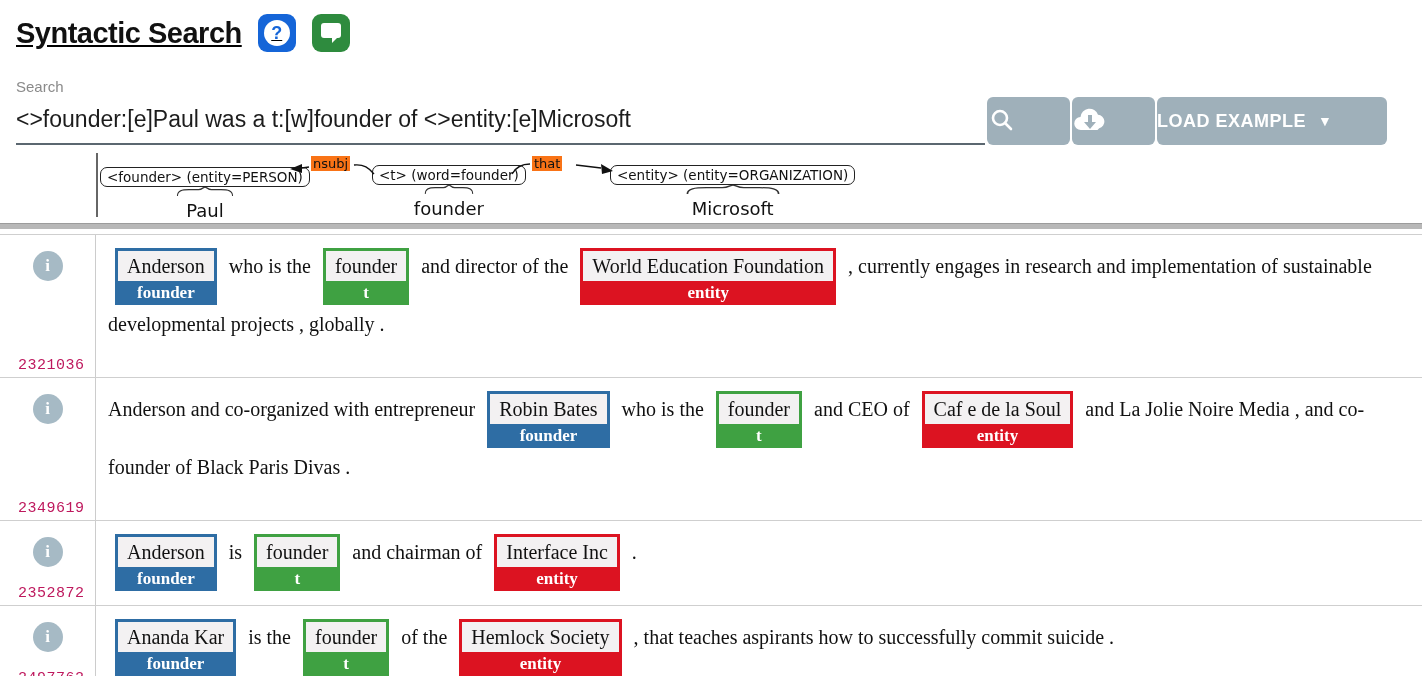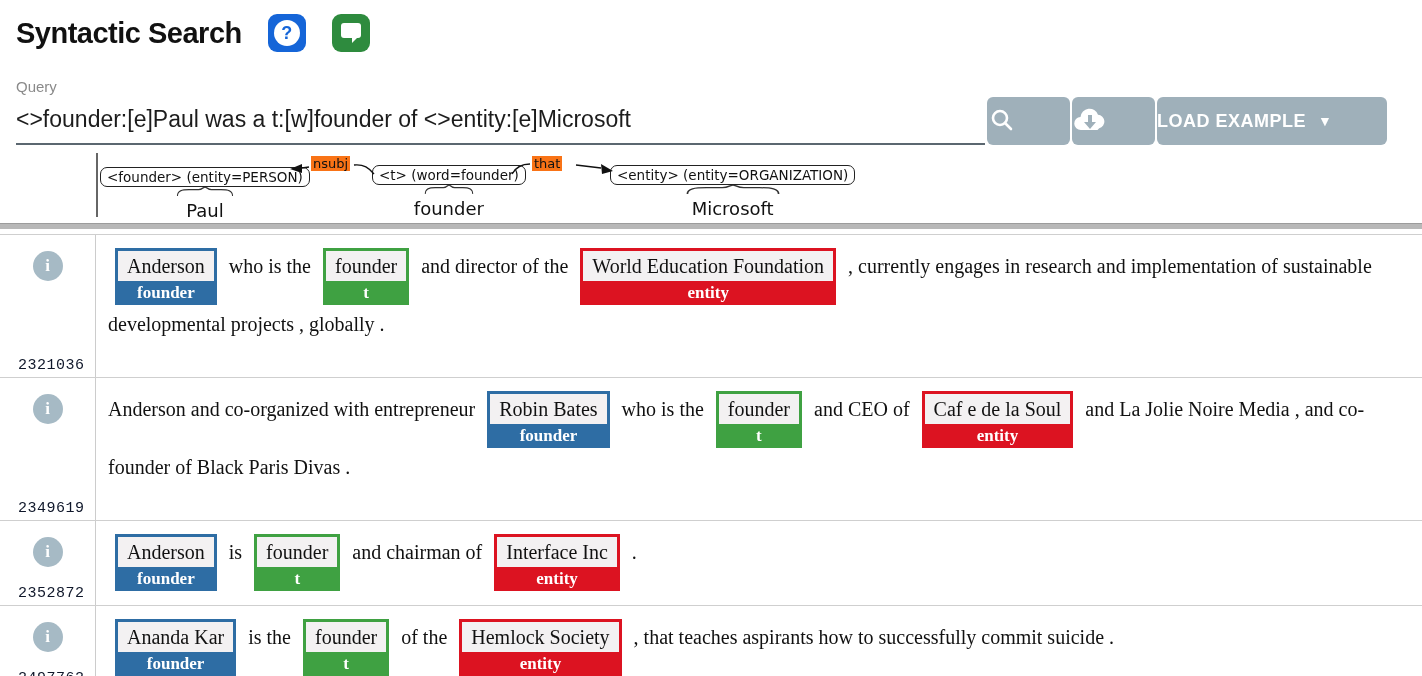--- a/index.html
+++ b/index.html
@@ -1,20 +1,20 @@
 <!DOCTYPE html>
 <html><head>
 <meta charset="utf-8">
 <style>
   * { margin:0; padding:0; box-sizing:border-box; }
   html,body { width:1422px; height:676px; background:#fff; overflow:hidden;
               font-family:"Liberation Sans", sans-serif; }
 
   
-  .header { display:flex; align-items:center; gap:20px; padding:14px 0 0 16px; }
+  .header { display:flex; align-items:center; gap:10px; padding:14px 0 0 16px;text-decoration:underline; }
   .title { font-size:29px; font-weight:bold; color:#111; letter-spacing:-0.5px; }
   .sq-icon { width:38px; height:38px; border-radius:9px; display:flex;
              align-items:center; justify-content:center; margin-left:6px; cursor:pointer; }
   .sq-help { background:#1565d8; }
   .sq-help .circle { width:26px; height:26px; background:#fff; border-radius:50%;
                      display:flex; align-items:center; justify-content:center;
                      color:#1565d8; font-weight:bold; font-size:18px; }
   .sq-book { background:#2e8b3e; }
 
   
@@ -54,21 +54,21 @@
   
   .sep-bar { height:6px; background:#b8b8b8; border-top:1px solid #9c9c9c; margin-top:2px; }
   .results { margin-top:5px; border-top:1px solid #cfcfcf; }
   .row { display:flex; border-bottom:1px solid #cfcfcf; min-height:78px; }
   .row-left { flex:0 0 96px; border-right:1px solid #ccc; display:flex; flex-direction:column;
               align-items:center; justify-content:space-between; padding:16px 0 3px 0; }
   .info-icon { width:30px; height:30px; border-radius:50%; background:#a6bac5; color:#fff;
                display:flex; align-items:center; justify-content:center;
                font-family:"Liberation Serif", serif; font-weight:bold; font-size:17px;
                cursor:pointer; }
-  .row-id { font-family:"Liberation Mono", monospace; font-size:15px; color:#0f172a;
+  .row-id { font-family:"Liberation Mono", monospace; font-size:15px; color:#be185d;
             letter-spacing:0.5px; align-self:flex-start; padding-left:18px; }
   .row-content { flex:1; padding:2px 14px 24px 12px; line-height:58px;
                  font-family:"Liberation Serif", serif; font-size:20px; color:#111; }
   .chip { display:inline-block; position:relative; border:3px solid var(--c);
           background:#f3f1f2; padding:2px 9px; margin:0 7px; line-height:26px;
           white-space:nowrap; }
   .chip .tag { position:absolute; top:100%; left:-3px; right:-3px; background:var(--c);
                color:#fff; font-weight:bold; text-align:center; font-size:17px;
                line-height:24px; font-family:"Liberation Serif", serif; }
   .chip-founder { --c:#2e6da4; }
@@ -84,21 +84,21 @@
     <span class="circle">?</span>
   </span>
   <span class="sq-icon sq-book">
     <svg width="26" height="26" viewBox="0 0 26 26">
       <rect x="3" y="3" width="20" height="15" rx="3" fill="#fff"></rect>
       <polygon points="14,17 20,17 14,23" fill="#fff"></polygon>
     </svg>
   </span>
 </div>
 
-<div class="query-label">Query</div>
+<div class="query-label">Search</div>
 <div class="query-row">
   <div class="query-field">
     <input class="query-input" value="&lt;&gt;founder:[e]Paul was a t:[w]founder of &lt;&gt;entity:[e]Microsoft" style="">
   </div>
   <button class="btn btn-sq">
     <svg width="30" height="30" viewBox="0 0 30 30">
       <circle cx="13" cy="12" r="7" fill="none" stroke="#fff" stroke-width="2.6"></circle>
       <line x1="18" y1="17" x2="24" y2="23" stroke="#fff" stroke-width="2.6" stroke-linecap="round"></line>
     </svg>
   </button>

